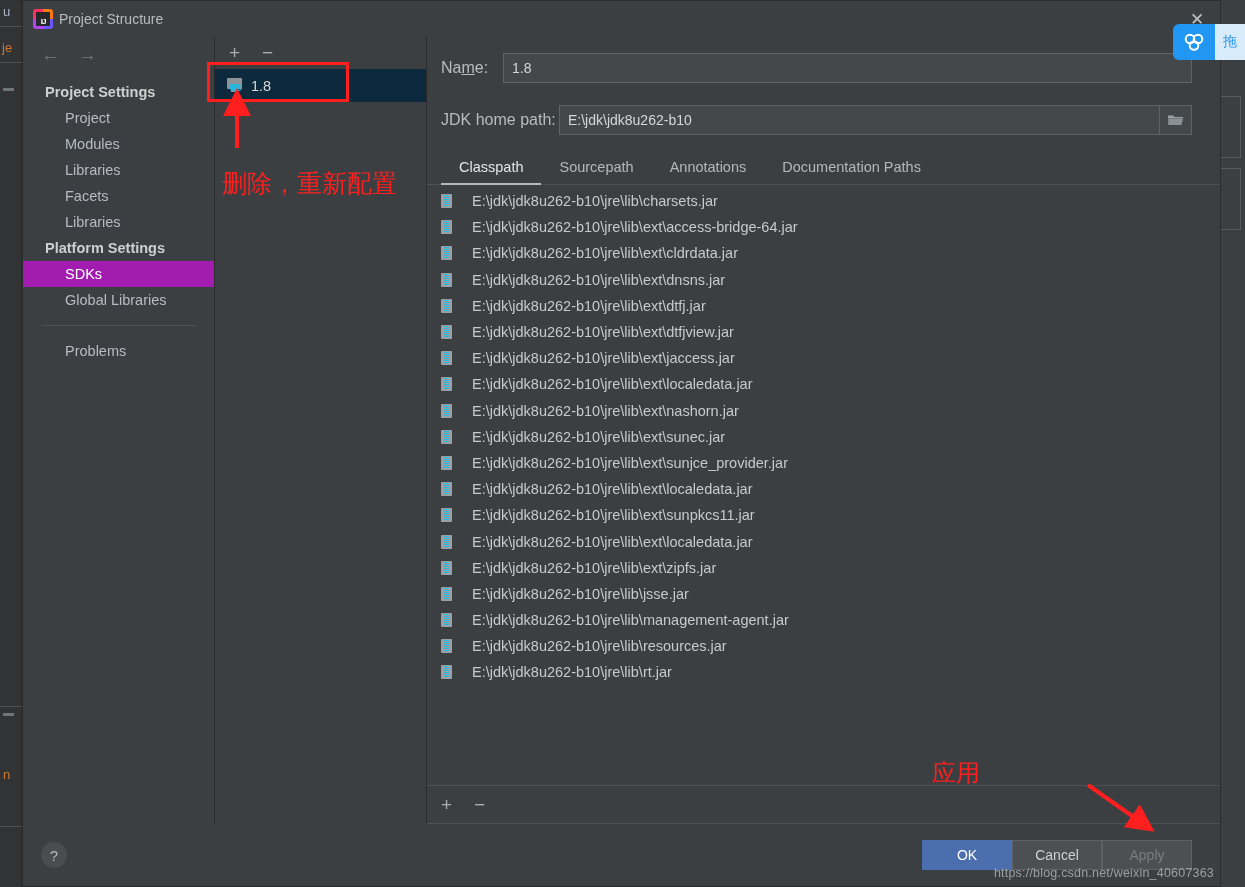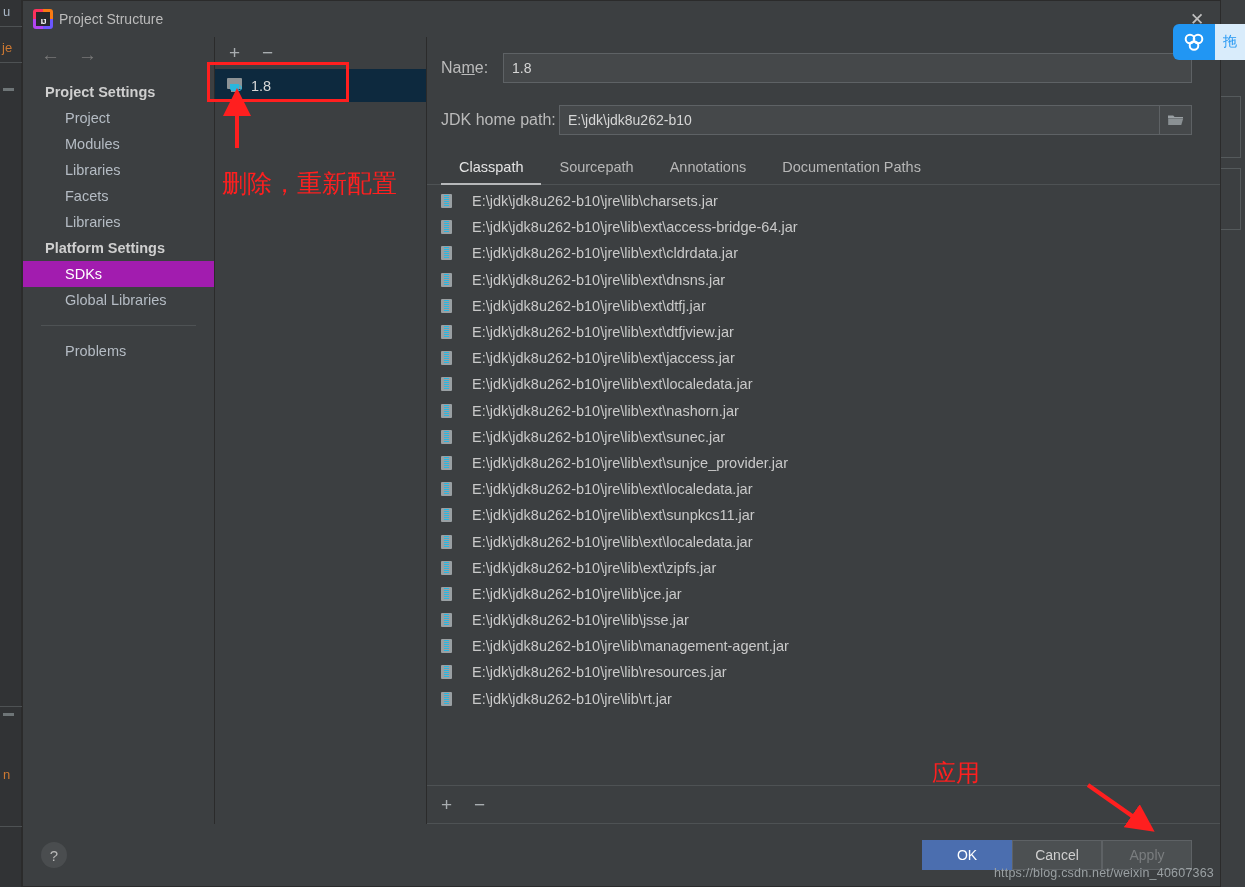--- a/index.html
+++ b/index.html
@@ -412,24 +412,20 @@
             <div class="cp-row">
               <span class="jar-icon"></span>
               <span>E:\jdk\jdk8u262-b10\jre\lib\ext\localedata.jar</span>
             </div>
             <div class="cp-row">
               <span class="jar-icon"></span>
               <span>E:\jdk\jdk8u262-b10\jre\lib\ext\zipfs.jar</span>
             </div>
             <div class="cp-row">
               <span class="jar-icon"></span>
-              <span>E:\jdk\jdk8u262-b10\jre\lib\jce.jar</span>
-            </div>
-            <div class="cp-row">
-              <span class="jar-icon"></span>
               <span>E:\jdk\jdk8u262-b10\jre\lib\jsse.jar</span>
             </div>
             <div class="cp-row">
               <span class="jar-icon"></span>
               <span>E:\jdk\jdk8u262-b10\jre\lib\management-agent.jar</span>
             </div>
             <div class="cp-row">
               <span class="jar-icon"></span>
               <span>E:\jdk\jdk8u262-b10\jre\lib\resources.jar</span>
             </div>

